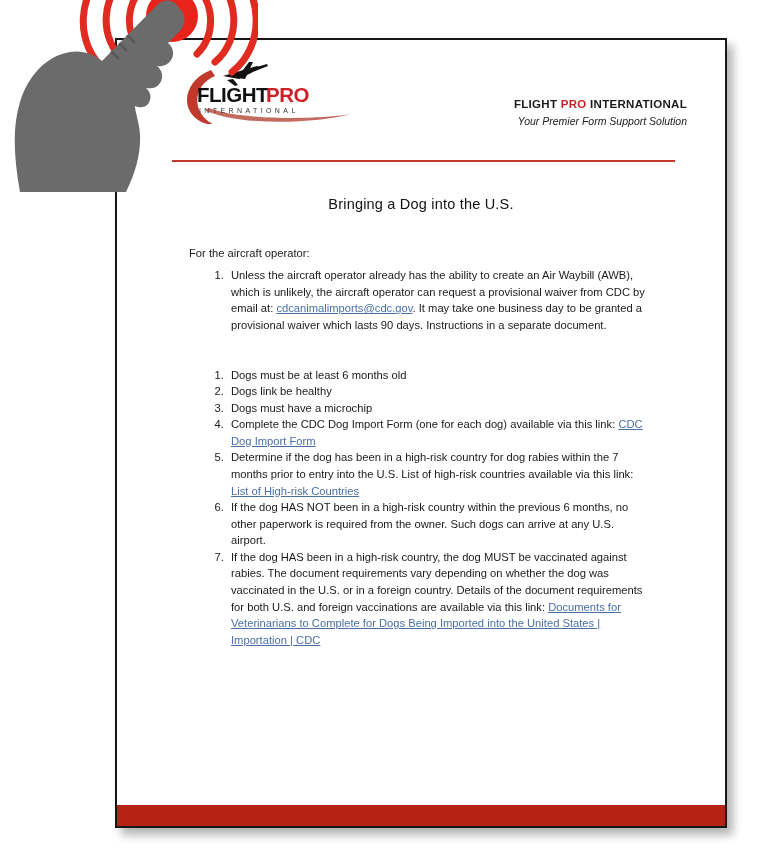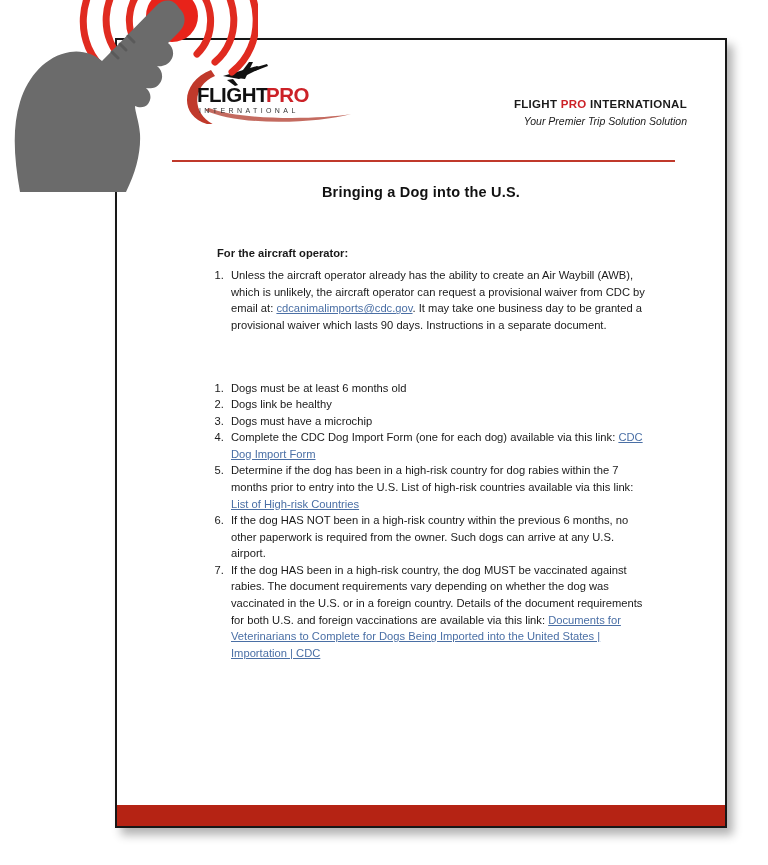--- a/index.html
+++ b/index.html
@@ -44,41 +44,41 @@
     white-space:nowrap;
   }
 
   .rule {
     position:absolute; left:55px; top:120px; width:503px; height:2px;
     background:#c0392b;
   }
 
   
   .doc-title {
-    position:absolute; left:0; right:0; top:144px;
+    position:absolute; left:0; right:0; top:156px;
     text-align:center;
-    font-size:14.5px; font-weight:bold; color:#111;
+    font-size:14.5px; font-weight:normal; color:#111;
     letter-spacing:0.2px;
   }
 
   
   .body { position:absolute; left:0; top:205px; width:100%; }
   .sect-lead {
-    margin-left:100px;
-    font-size:11.2px; color:#1a1a1a; line-height:1.45;font-weight:bold;
+    margin-left:72px;
+    font-size:11.2px; color:#1a1a1a; line-height:1.45;
   }
   ol.items {
     margin:6px 0 0 110px;
     padding:0;
     list-style-position:outside;
     width:420px;
   }
   ol.items > li {
     font-size:11.2px; color:#1a1a1a; line-height:1.48;
-    margin-bottom:14px; padding-left:4px;
+    margin-bottom:1px; padding-left:4px;
   }
   ol.items.spaced > li { margin-bottom:0px; }
   .gap { height:26px; }
   a.lnk, .lnk {
     color:#4a6fa5; text-decoration:underline; cursor:pointer;
   }
 
   
   .footer {
     position:absolute; left:72px; bottom:58px;
@@ -121,21 +121,21 @@
           <text x="32" y="50" font-family="Liberation Sans, sans-serif" font-size="20.5" font-weight="bold" fill="#111" letter-spacing="-0.5">FLIGHT</text>
 
           <text x="101" y="50" font-family="Liberation Sans, sans-serif" font-size="20.5" font-weight="bold" fill="#cc2127" letter-spacing="-0.5">PRO</text>
 
           <text x="34" y="61" font-family="Liberation Sans, sans-serif" font-size="7" fill="#333" letter-spacing="3.4">INTERNATIONAL</text>
         </svg>
       </div>
 
       <div class="hdr-right">
         <div class="hdr-title"><span>FLIGHT </span><span class="pro">PRO</span><span> INTERNATIONAL</span></div>
-        <div class="hdr-sub">Your Premier Trip Solution Solution</div>
+        <div class="hdr-sub">Your Premier Form Support Solution</div>
       </div>
     </div>
 
     <div class="rule"></div>
 
     <div class="doc-title">Bringing  a Dog into the U.S.</div>
 
     <div class="body">
 
       <div class="sect-lead">For the aircraft operator:</div>

